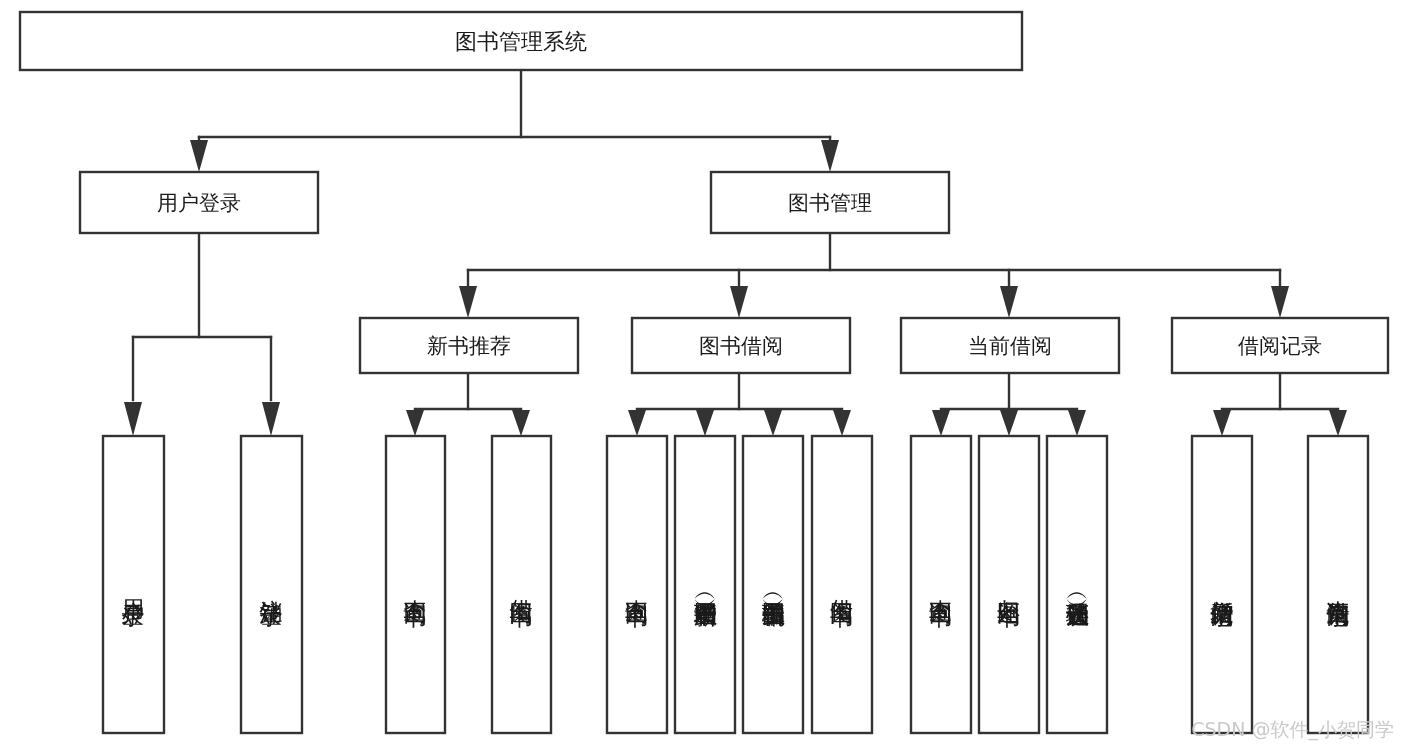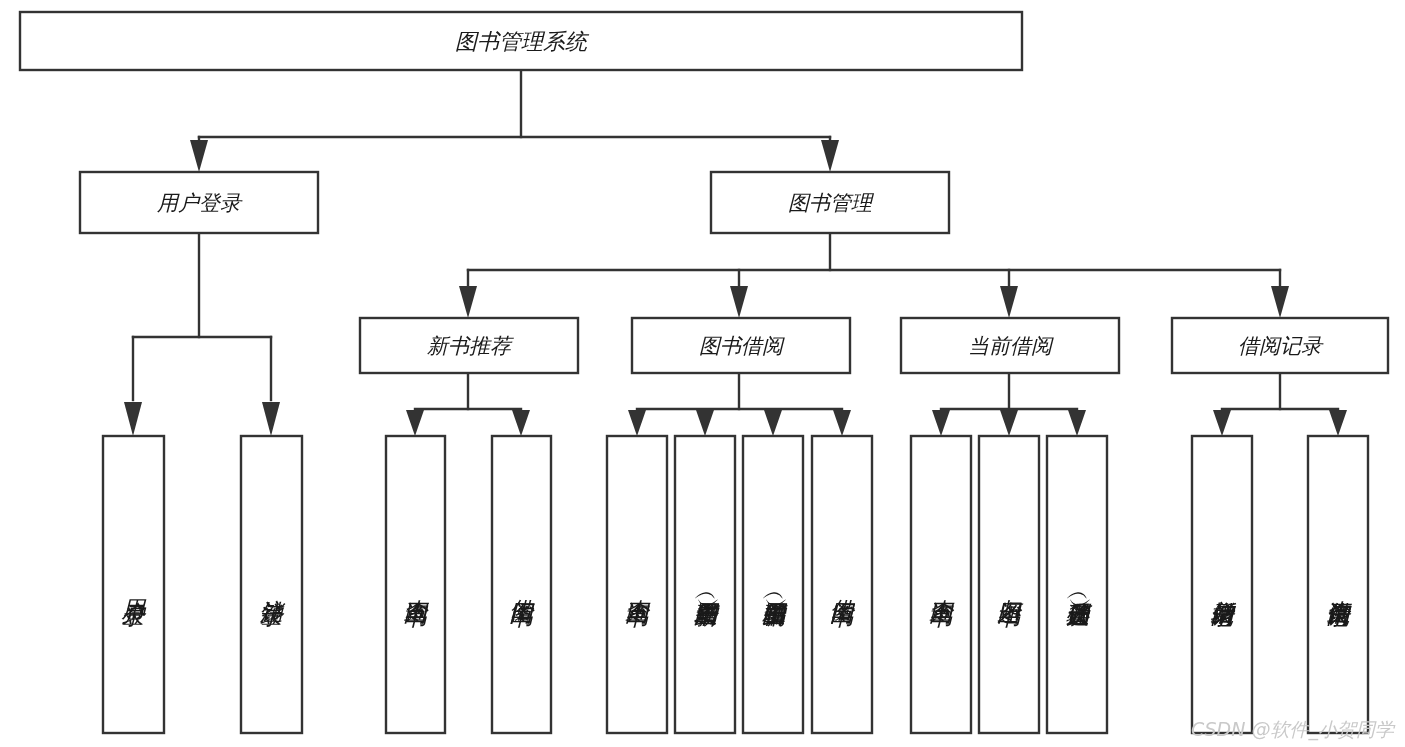--- a/index.html
+++ b/index.html
@@ -11,21 +11,20 @@
     width: 1405px;
     height: 747px;
     font-family: "DejaVu Sans", "Liberation Sans", sans-serif;
     overflow: hidden;
     position: relative;
   }
   #diagram-root {
     position: relative;
     width: 1405px;
     height: 643px;
-    font-style: italic;
   }
   svg.diagram-canvas {
     position: absolute;
     top: 0;
     left: 0;
     width: 1405px;
     height: 747px;
     display: block;
   }
   .node-box {

